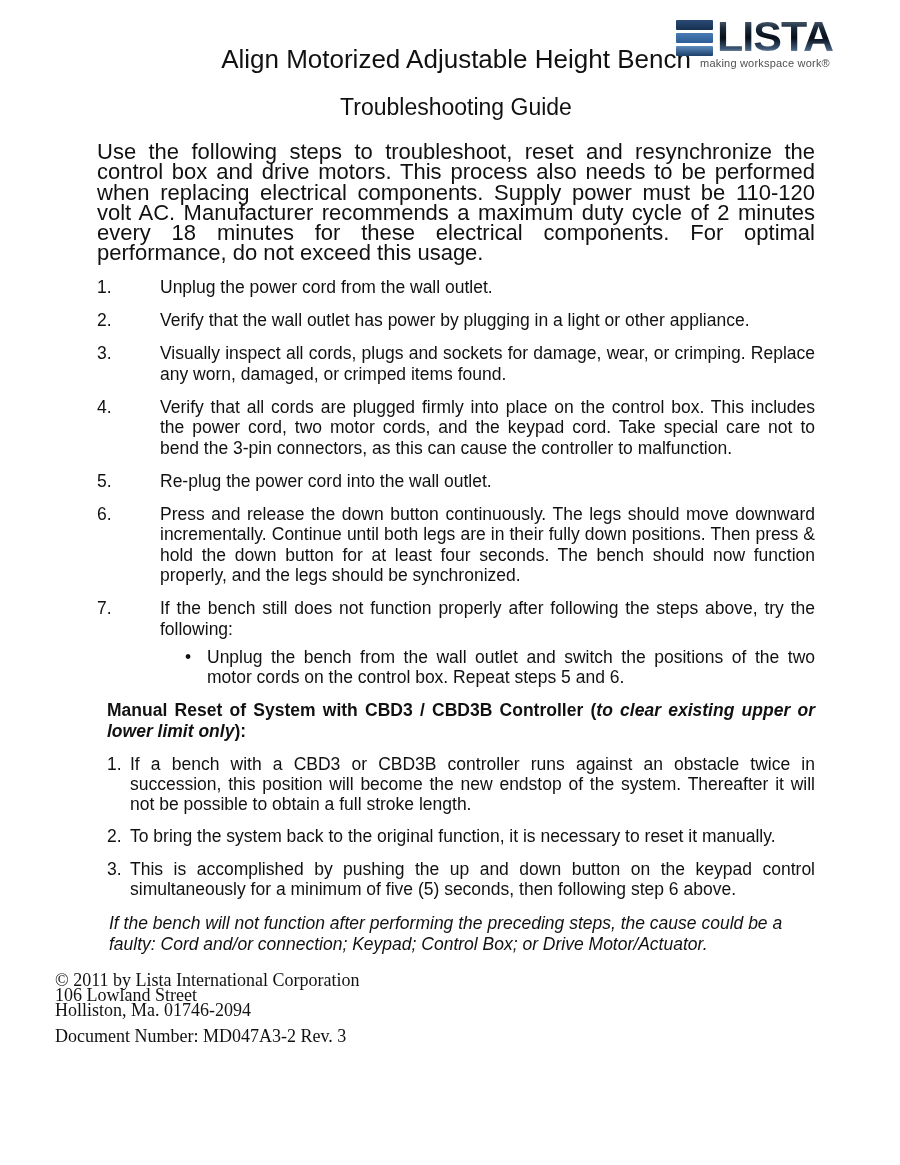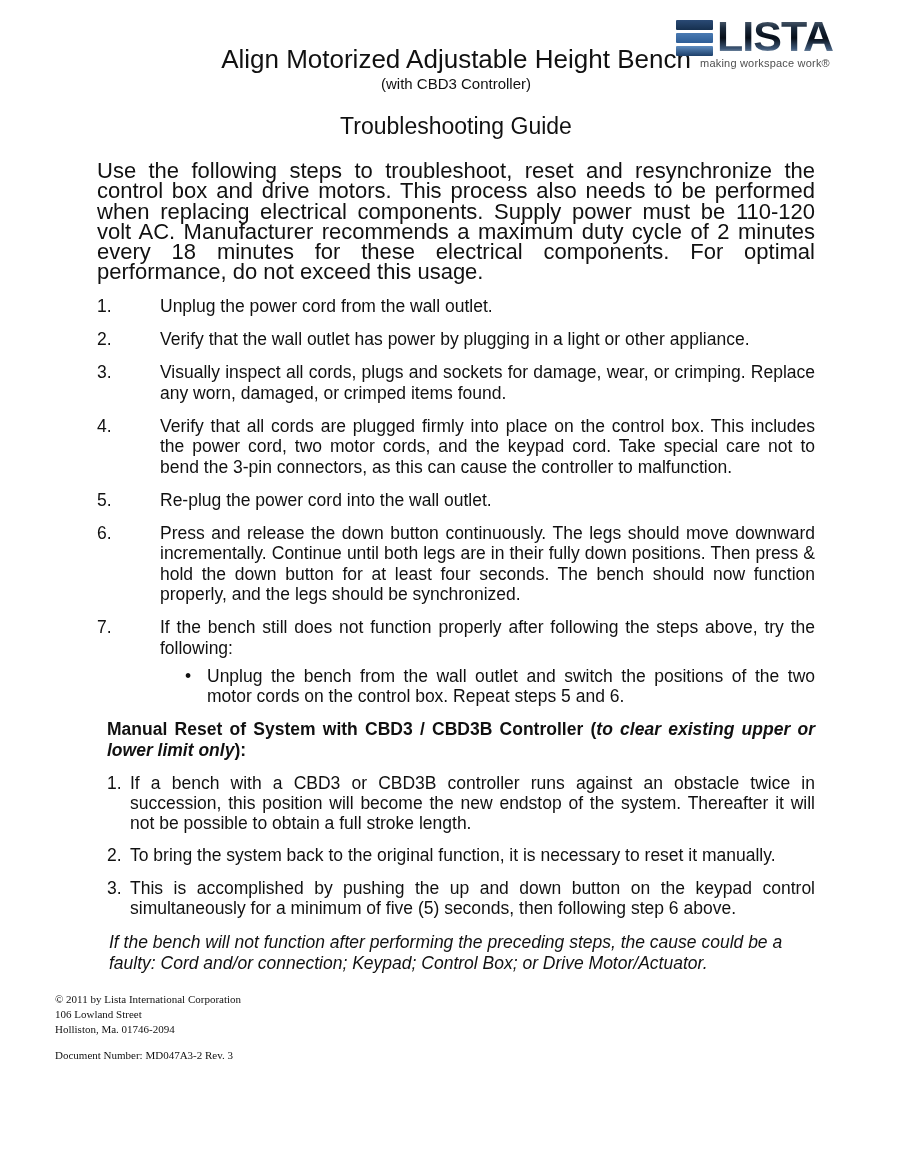--- a/index.html
+++ b/index.html
@@ -47,21 +47,21 @@
   .manual-heading .it { font-style:italic; }
 
   .step2 { display:flex; margin-top:12px; padding-left:10px; font-size:17.5px; line-height:20.3px; }
   .step2 .num { flex:0 0 23px; }
   .step2 .txt { flex:1; text-align:justify; }
 
   .note { margin:14px 0 0; padding:0 12px; font-size:17.5px; line-height:21px; font-style:italic; text-align:left; }
   .support { margin:18px 0 0; padding-left:10px; font-size:17.5px; line-height:20.3px; }
 
   
-  .footer { margin-top:18px; padding-left:55px; font-family:"Liberation Serif", serif; font-size:11px; line-height:14.8px; }
+  .footer { margin-top:18px; padding-left:55px; font-family:"Liberation Serif", serif; font-size:18px; line-height:14.8px; }
   .footer .doc-number { margin-top:11px; }
 </style>
 </head>
 <body>
 
 <div class="page">
 
   <div class="logo">
     <div class="logo-row">
       <div class="logo-icon">
@@ -70,21 +70,20 @@
         <div class="logo-bar b3"></div>
       </div>
       <div class="logo-text">LISTA</div>
     </div>
     <div class="logo-tagline">making workspace work®</div>
   </div>
 
   <div class="content">
 
     <h1 class="doc-title">Align Motorized Adjustable Height Bench</h1>
-    <div class="doc-subtitle">(with CBD3 Controller)</div>
     <h2 class="guide-title">Troubleshooting Guide</h2>
 
     <p class="intro">Use the following steps to troubleshoot, reset and resynchronize the control box and drive motors.  This process also needs to be performed when replacing electrical components. Supply power must be 110-120 volt AC.  Manufacturer recommends a maximum duty cycle of 2 minutes every 18 minutes for these electrical components.  For optimal performance, do not exceed this usage.</p>
 
     <div class="step">
       <span class="num">1.</span>
       <span class="txt">Unplug the power cord from the wall outlet.</span>
     </div>
     <div class="step">
       <span class="num">2.</span>

